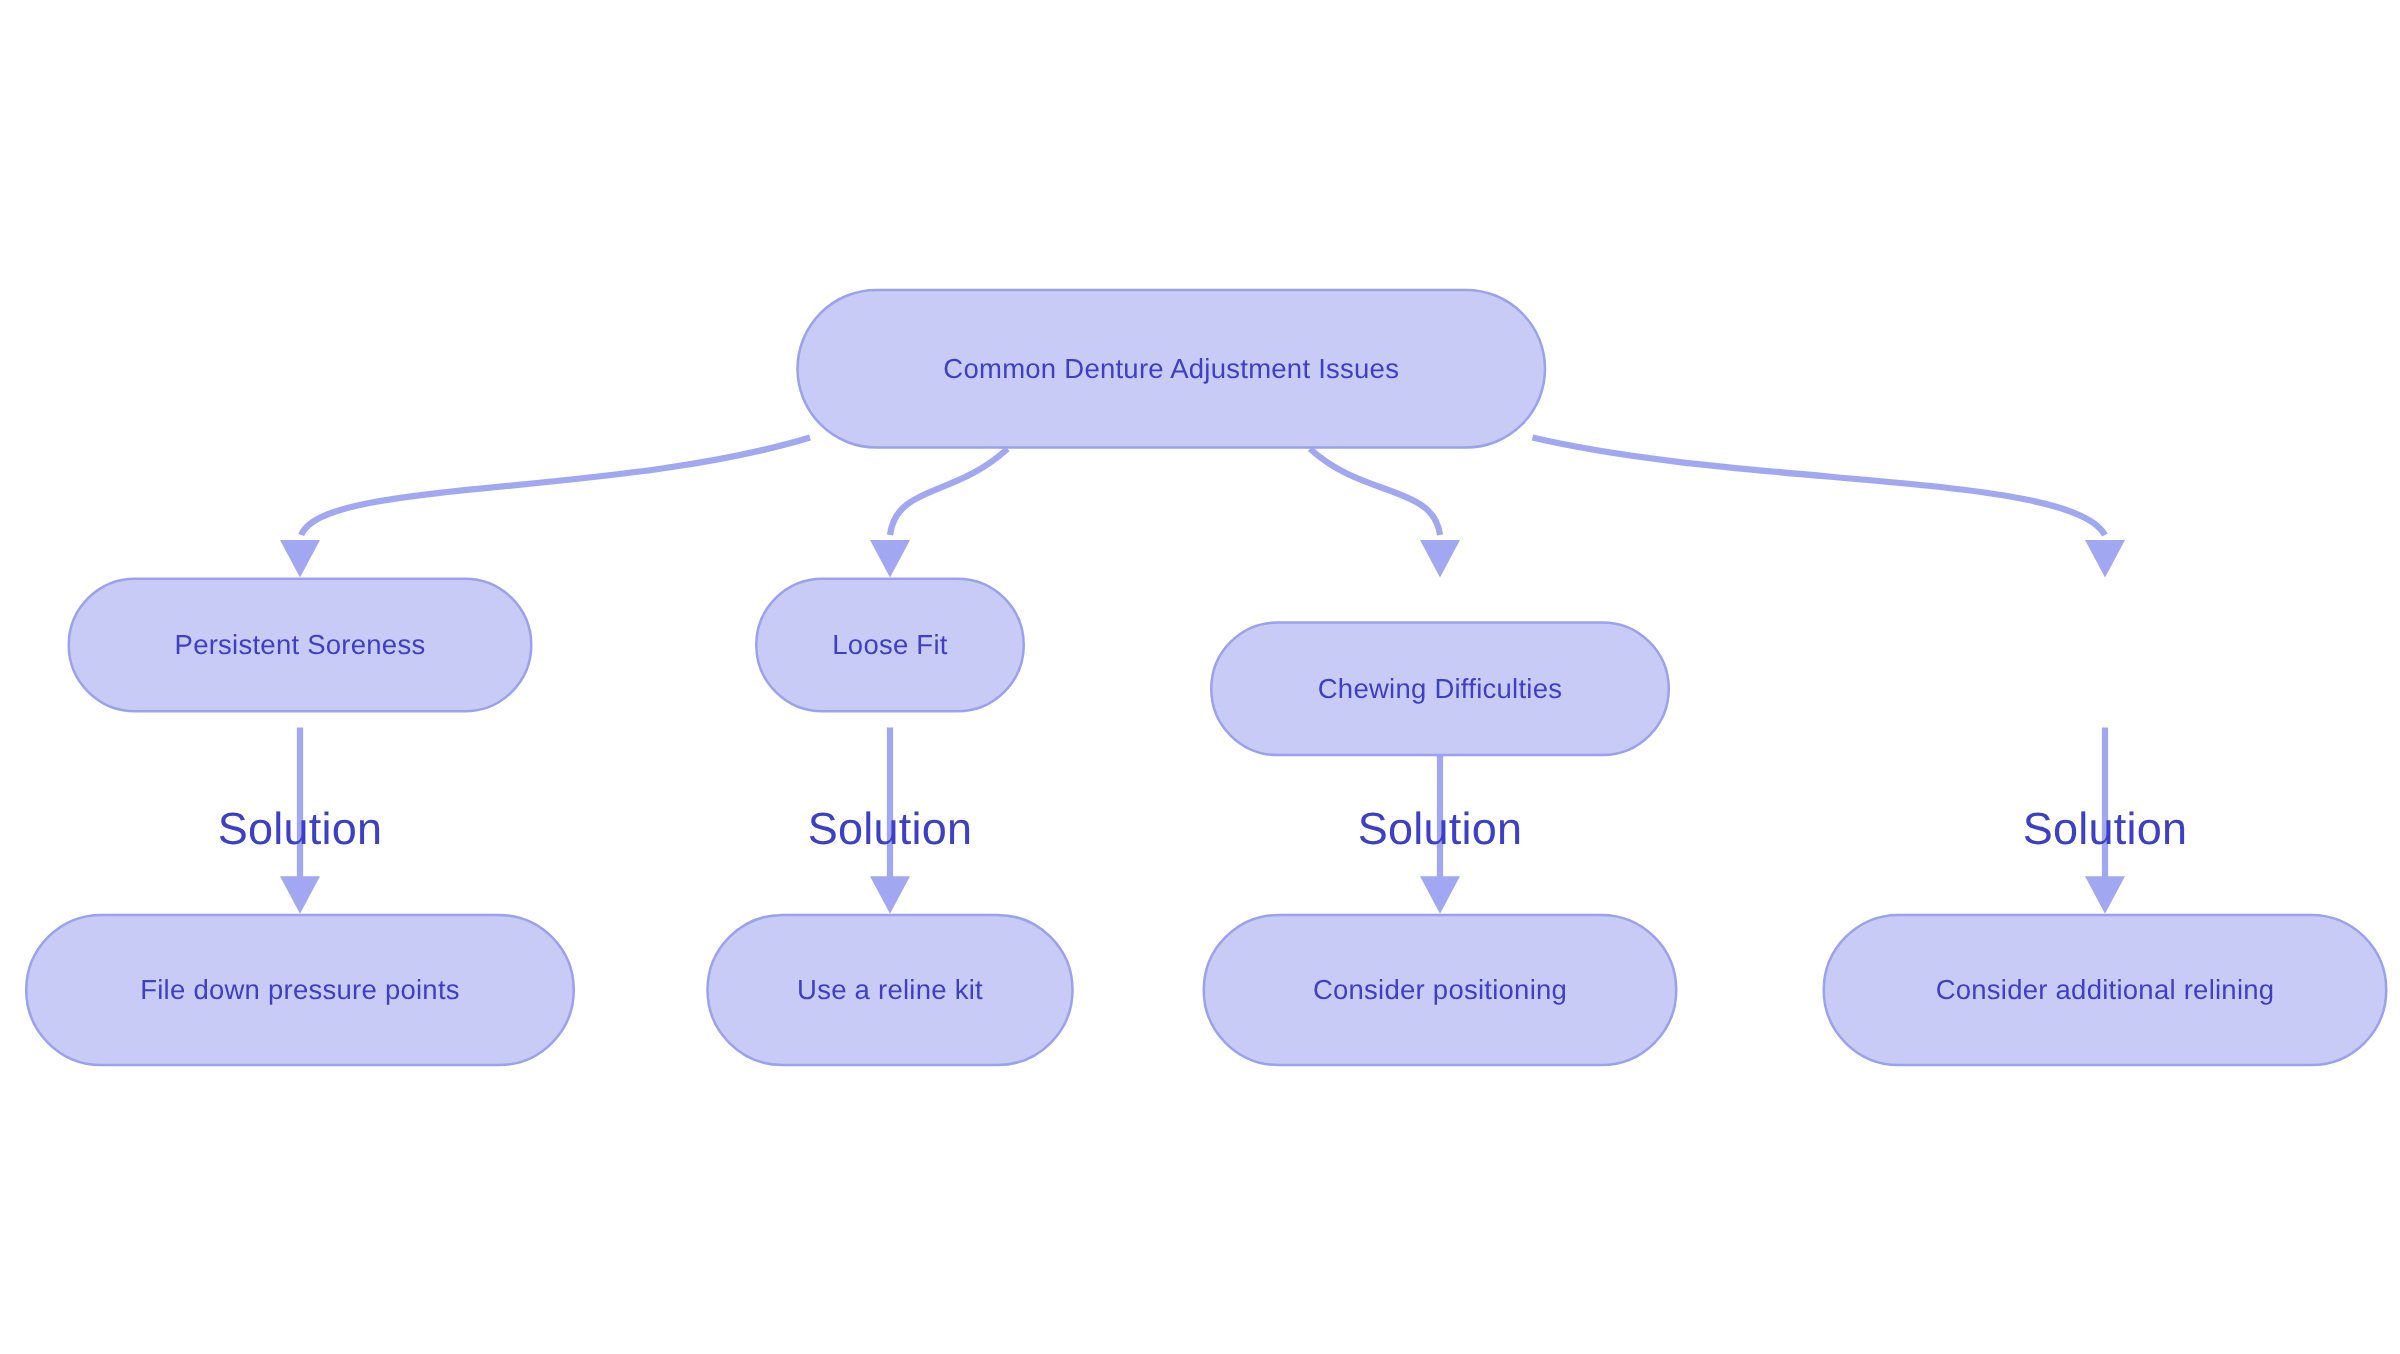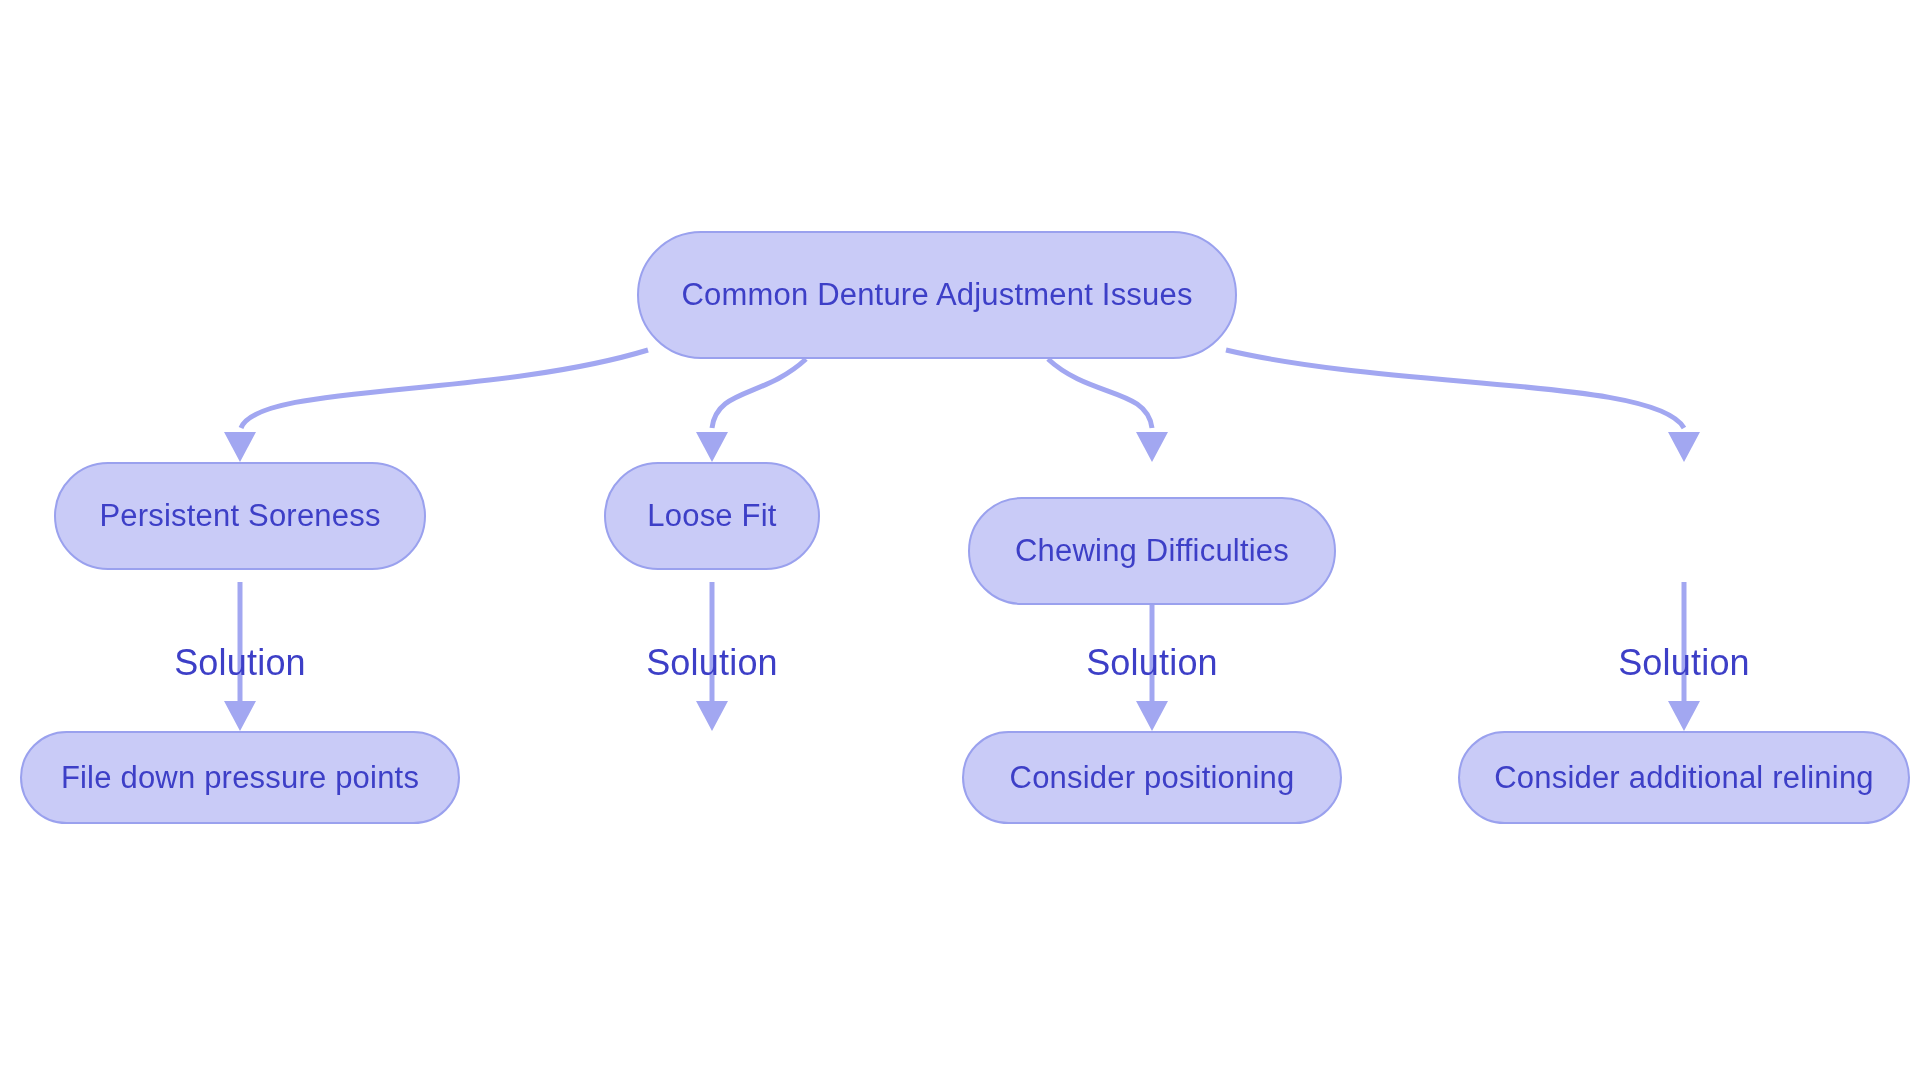--- a/index.html
+++ b/index.html
@@ -34,28 +34,28 @@
     fill:var(--edge-color);
     stroke:none;
   }
   .node{
     position:absolute;
     display:flex;align-items:center;justify-content:center;
     background:var(--node-fill);
     border:2px solid var(--node-border);
     border-radius:60px;
     color:var(--text-color);
-    font-size:31px;
+    font-size:22px;
     letter-spacing:0.2px;
     text-align:center;
     white-space:nowrap;
   }
   .node.root{left:637px;top:231px;width:600px;height:128px;border-radius:64px;}
   .node.issue{top:462px;height:108px;}
-  .node.solution{top:731px;height:93px;border-radius:61px;}
+  .node.solution{top:731px;height:122px;border-radius:61px;}
   .n-issue-0{left:54px;width:372px;}
   .n-issue-1{left:604px;width:216px;}
   .n-issue-2{left:968px;width:368px;margin-top:35px;}
   .n-issue-3{left:1556px;width:256px;}
   .n-sol-0{left:20px;width:440px;}
   .n-sol-1{left:565px;width:294px;}
   .n-sol-2{left:962px;width:380px;}
   .n-sol-3{left:1458px;width:452px;}
   .edge-label{
     position:absolute;
@@ -108,16 +108,17 @@
   <div class="node issue n-issue-0">Persistent Soreness</div>
   <div class="node issue n-issue-1">Loose Fit</div>
   <div class="node issue n-issue-2">Chewing Difficulties</div>
 
   <div class="edge-label el-0">Solution</div>
   <div class="edge-label el-1">Solution</div>
   <div class="edge-label el-2">Solution</div>
   <div class="edge-label el-3">Solution</div>
 
   <div class="node solution n-sol-0">File down pressure points</div>
+  <div class="node solution n-sol-1">Use a reline kit</div>
   <div class="node solution n-sol-2">Consider positioning</div>
   <div class="node solution n-sol-3">Consider additional relining</div>
 
 </div>
 
 </body></html>

